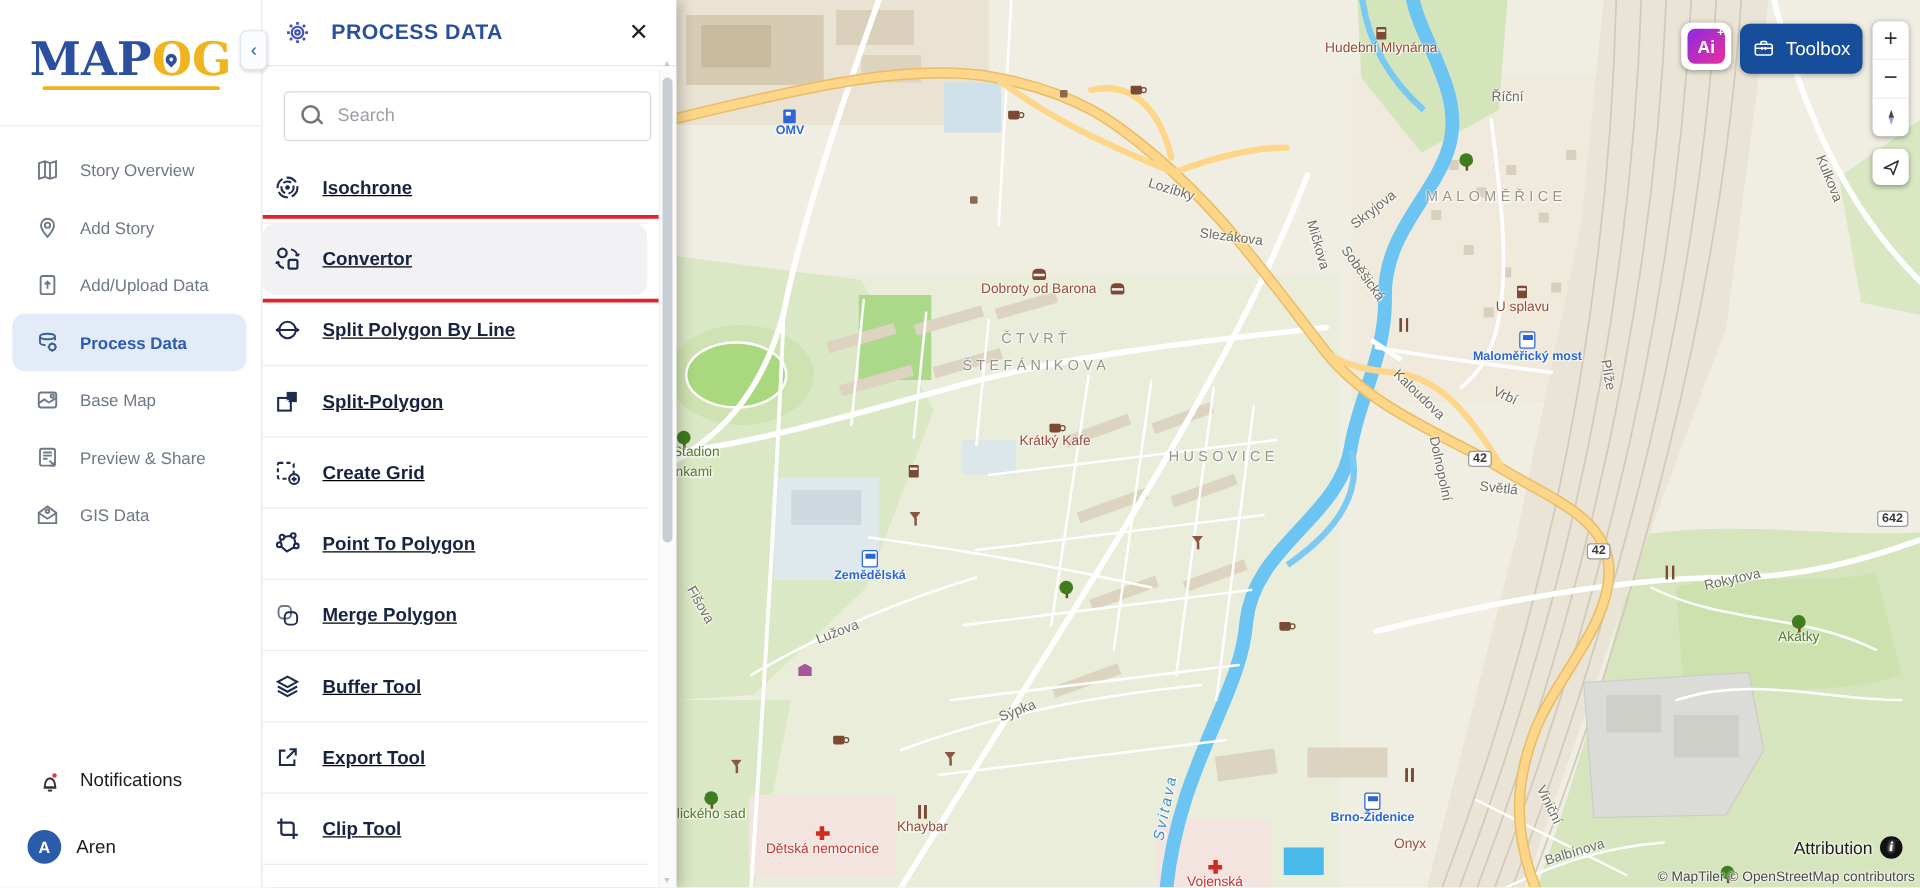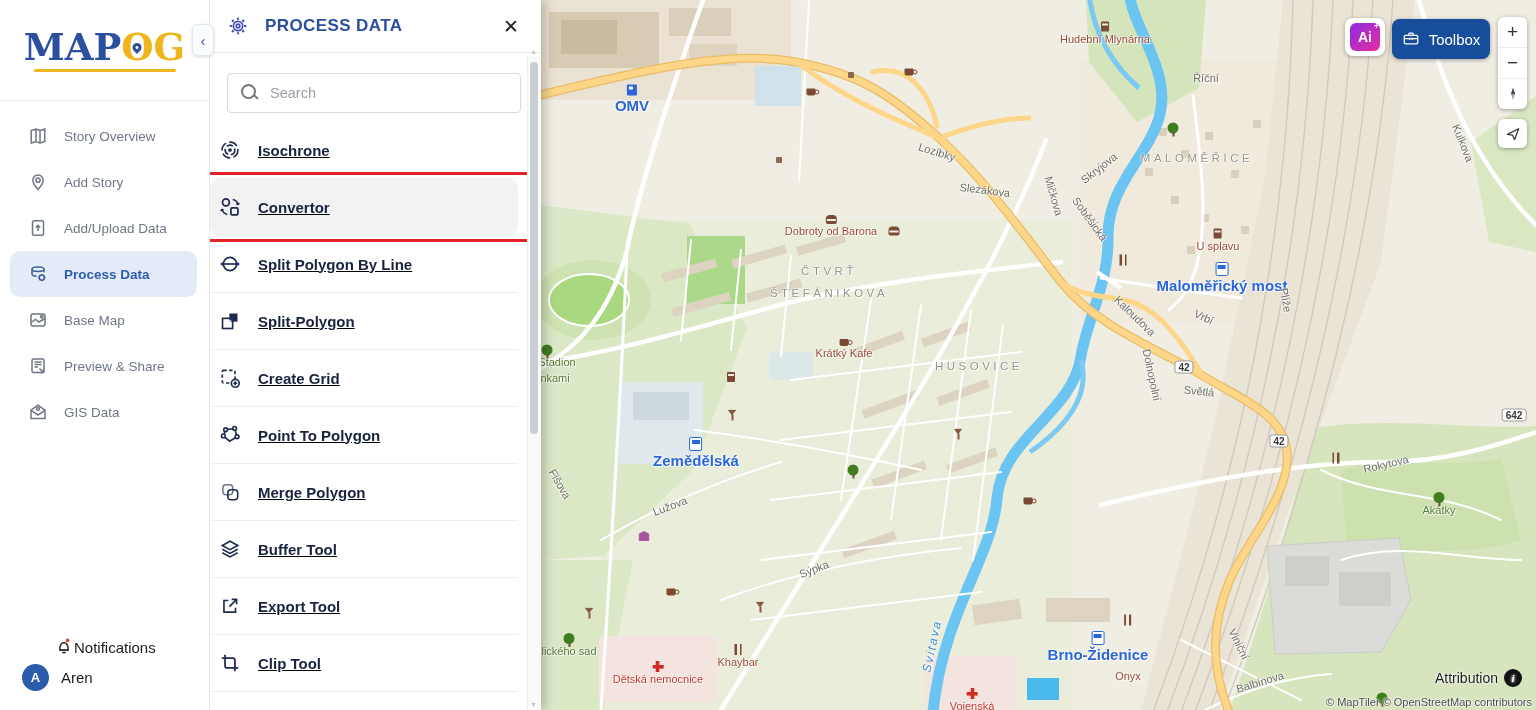--- a/index.html
+++ b/index.html
@@ -8,21 +8,21 @@
 
   
   .map-area{position:absolute;left:541px;top:0;width:995px;height:710px;background:#f0eee3;overflow:hidden;}
   #basemap{position:absolute;left:0;top:0;}
   #map-labels,#map-pois{position:absolute;left:0;top:0;width:995px;height:710px;pointer-events:none;}
   .map-label{position:absolute;display:flex;flex-direction:column;align-items:center;gap:1px;
     font-size:11px;color:#6d6d64;white-space:nowrap;
     transform:translate(-50%,-50%) rotate(var(--rot,0deg));
     text-shadow:0 0 2px #fff,0 0 2px #fff,1px 1px 1px #fff;}
   .map-label.district .txt{font-size:11.5px;letter-spacing:3.5px;color:#97958a;}
-  .map-label.transit-blue .txt{color:#2a66d9;font-weight:bold;font-size:15px;}
+  .map-label.transit-blue .txt{color:#2a66d9;font-weight:bold;font-size:10px;}
   .map-label.poi-red .txt{color:#9c4a38;font-size:11px;}
   .map-label.poi-green .txt{color:#547c2d;font-size:11px;}
   .map-label.poi-hospital .txt{color:#c3352b;font-size:11px;}
   .map-label.water .txt{color:#3e8ecc;font-style:italic;letter-spacing:2px;font-size:12px;}
   .map-label.shield .txt{background:#fff;border:1.5px solid #9a9a9a;border-radius:3px;padding:0 3px;
     font-size:10px;color:#3a3a3a;font-weight:bold;letter-spacing:0;}
   .map-poi{position:absolute;transform:translate(-50%,-50%);}
 
   
   .pi{display:block;position:relative;}
@@ -83,21 +83,21 @@
     border-radius:50% 50% 50% 0;transform:translate(-50%,-55%) rotate(-45deg);}
   .logo-pin::after{content:"";position:absolute;left:3px;top:3px;width:3px;height:3px;background:#fff;border-radius:50%;}
   .logo-underline{height:3px;background:#f0b41c;width:142px;margin:3px auto 0;border-radius:2px;}
   .nav{padding-top:12px;}
   .nav-item{height:46px;display:flex;align-items:center;gap:16px;margin:0 12px 0 10px;padding-left:18px;
     color:#6e7787;font-size:13.5px;border-radius:10px;cursor:pointer;}
   .nav-item .n-ico{width:20px;height:20px;flex:none;color:#6e7787;}
   .nav-item.active{background:#e2ebf7;color:#2e5dad;font-weight:bold;}
   .nav-item.active .n-ico{color:#3d5f94;}
   .side-bottom{position:absolute;left:0;bottom:12px;width:100%;}
-  .notif-row{display:flex;align-items:flex-end;padding-left:30px;height:40px;color:#1c1c1c;font-size:15px;cursor:pointer;margin-left:24px;}
+  .notif-row{display:flex;align-items:flex-start;gap:14px;padding-left:30px;height:40px;color:#1c1c1c;font-size:15px;cursor:pointer;}
   .notif-row .n-ico{width:20px;height:20px;color:#333;}
   .user-row{display:flex;align-items:center;gap:12px;padding-left:22px;height:42px;font-size:15px;color:#1c1c1c;cursor:pointer;}
   .avatar{width:27px;height:27px;border-radius:50%;background:#2b5cab;color:#fff;display:flex;align-items:center;
     justify-content:center;font-size:13px;font-weight:bold;}
   .collapse-btn{position:absolute;left:192px;top:24px;width:20px;height:30px;background:#fbfcfe;border:1px solid #e3e8f0;
     border-radius:6px;z-index:9;display:flex;align-items:center;justify-content:center;color:#2c5cad;font-size:15px;
     box-shadow:0 1px 3px rgba(0,0,0,.15);cursor:pointer;}
 
   
   .panel{position:absolute;left:209px;top:0;width:332px;height:710px;background:#fff;z-index:5;

